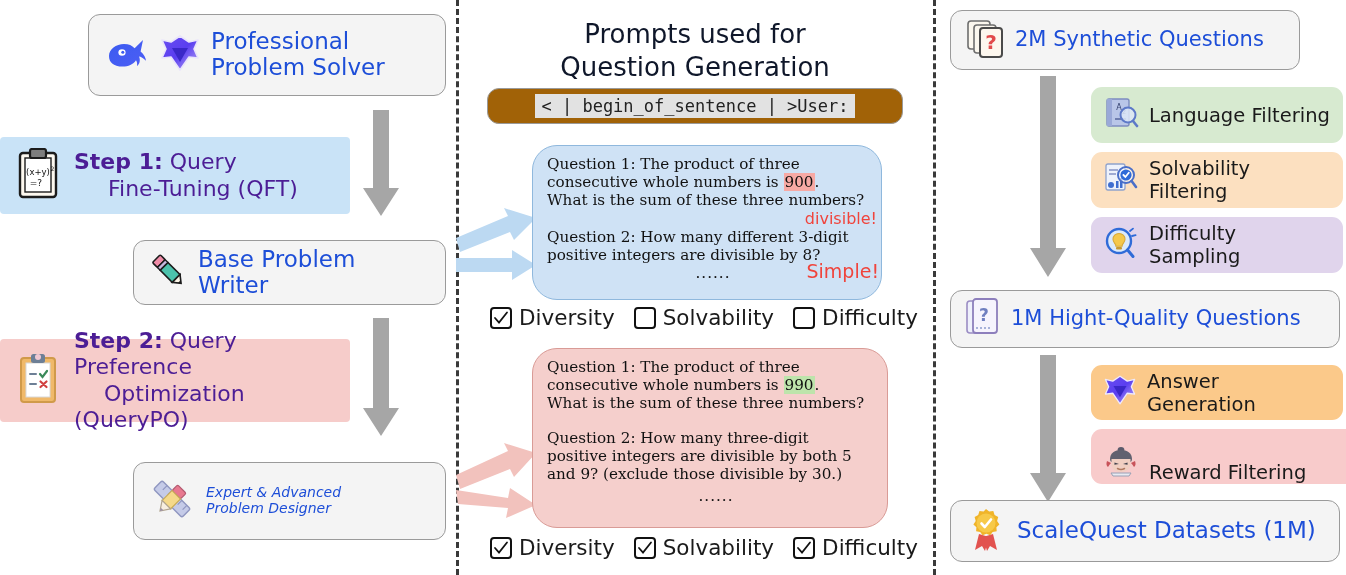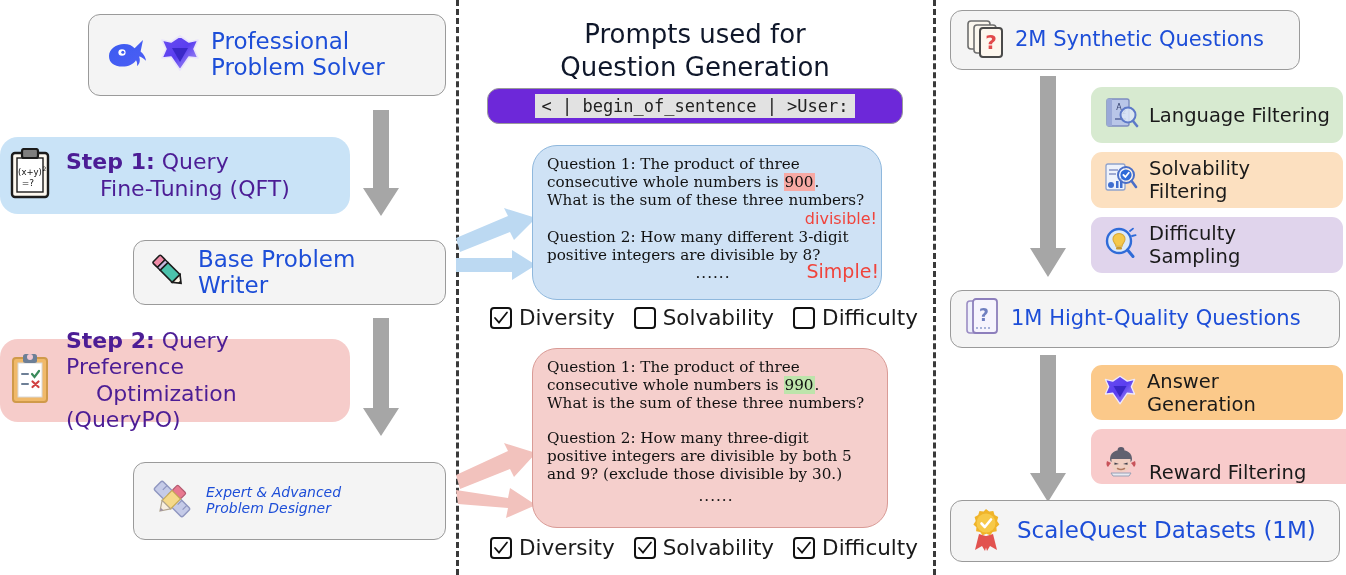--- a/index.html
+++ b/index.html
@@ -28,41 +28,41 @@
     display: flex; align-items: center;
     gap: 10px;
     padding: 0 14px;
     color: #1d4ed8;
   }
   .node .label { line-height: 1.12; }
 
   
   .pill {
     position: absolute;
-    border-radius: 18px;
+    border-radius: 4px;
     display: flex; align-items: center;
-    gap: 14px; padding: 0 8px;
+    gap: 14px; padding: 0 16px;
   }
   .pill.blue { background: #c9e3f7; }
   .pill.pink { background: #f6ccca; }
   .pill .label { line-height: 1.2; color: #4c1d95; }
   .pill .label b { font-weight: bold; }
 
   
   .arrow-down { position: absolute; }
 
   
   .mid-title {
     position: absolute;
     text-align: center;
     font-size: 26px; color: #0f172a; line-height: 1.25;
   }
   .code-box {
     position: absolute;
-    background: #6d28d9;
+    background: #a16207;
     border: 1.6px solid #9a9a9a;
     border-radius: 12px;
     display: flex; align-items: center; justify-content: center;
   }
   .code-txt {
     font-family: "DejaVu Sans Mono", monospace;
     font-size: 17px; color: #222;
     background: #e2e2e2;
     padding: 2px 6px;
     white-space: pre;

